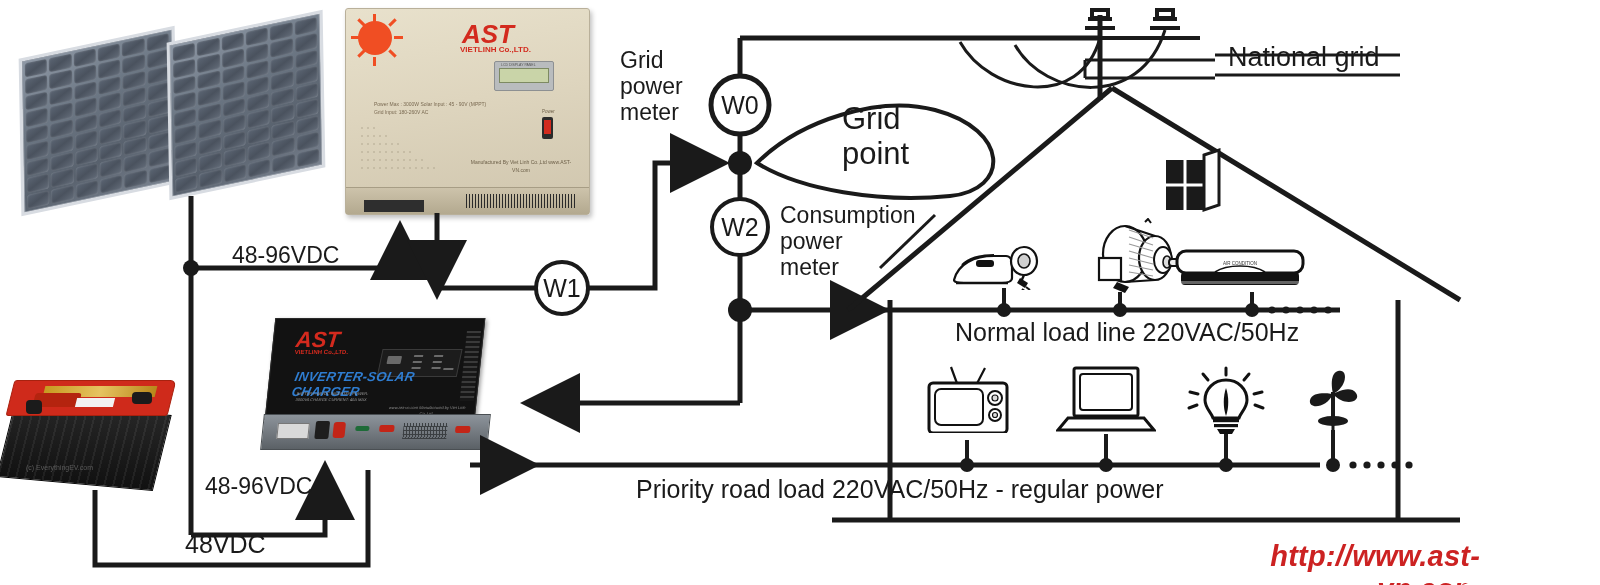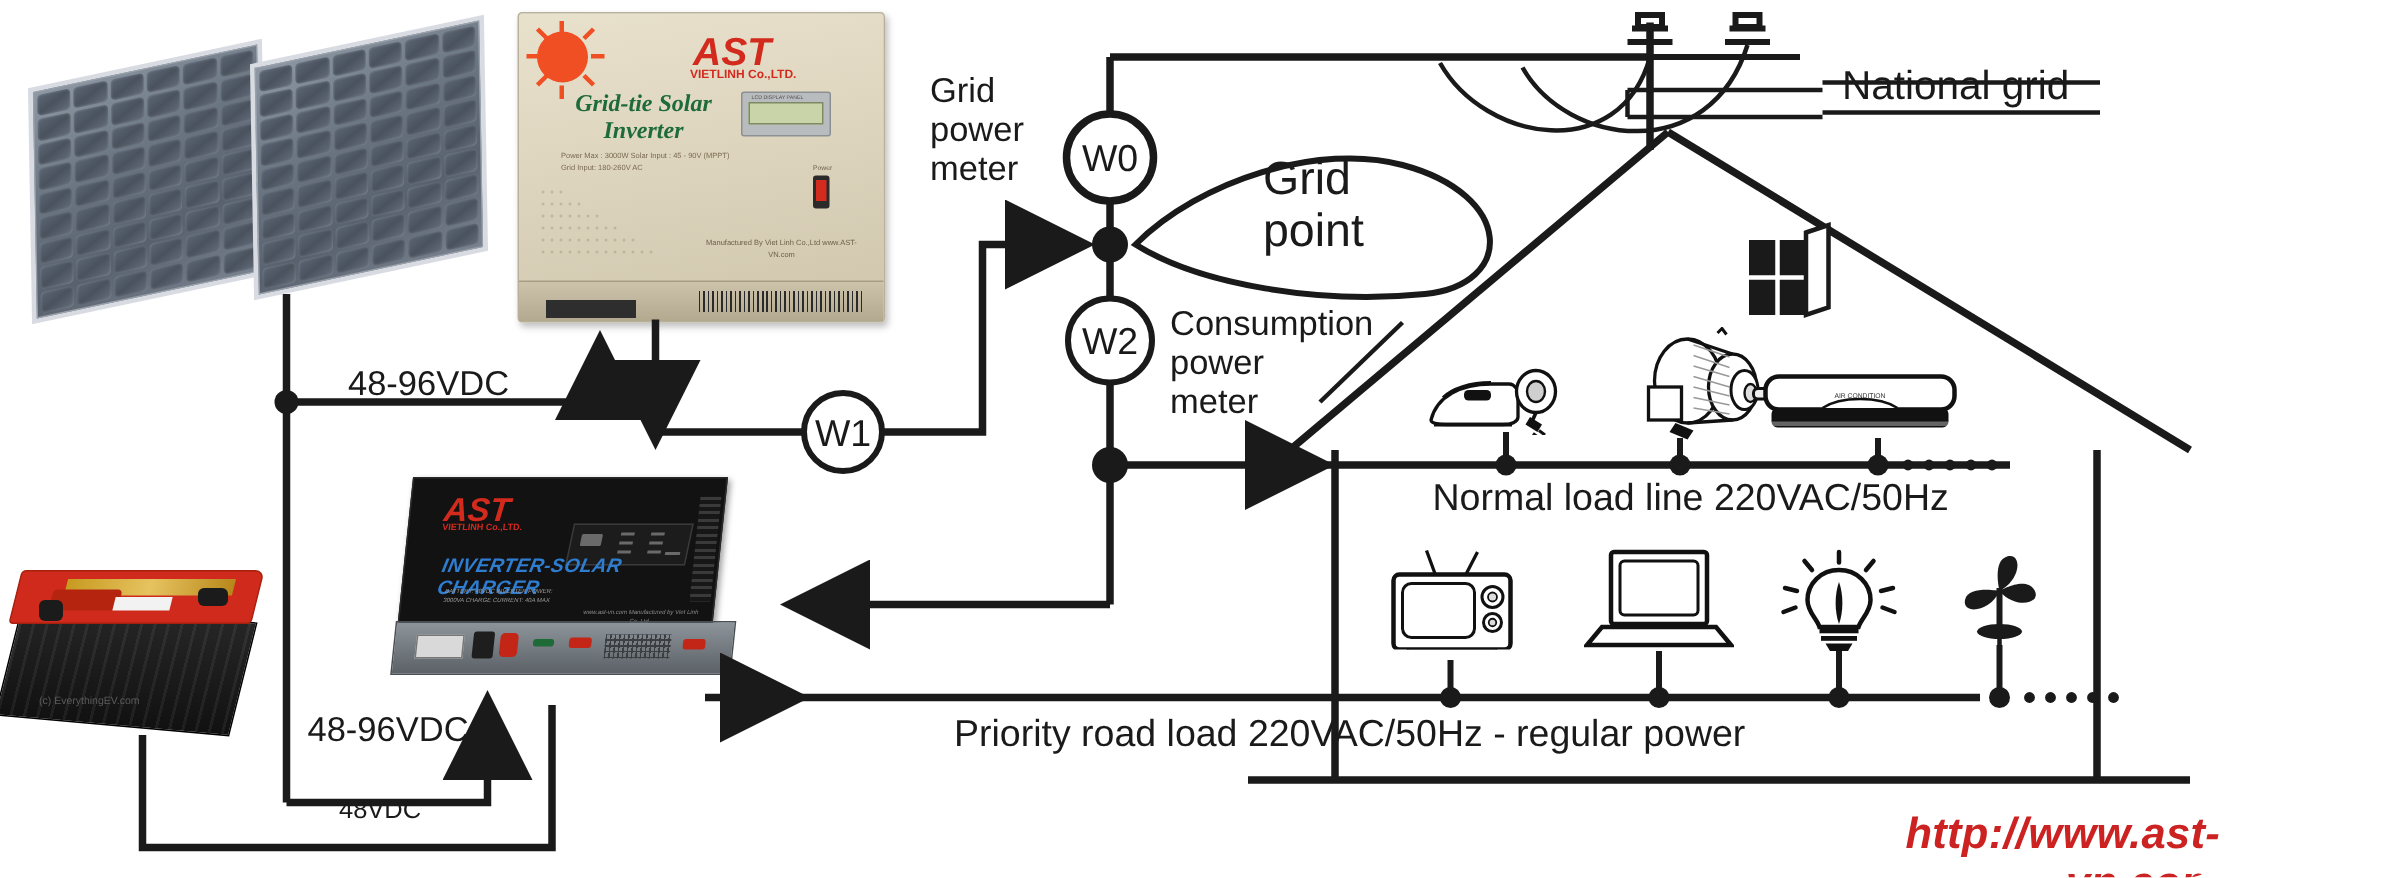--- a/index.html
+++ b/index.html
@@ -189,22 +189,20 @@
     <span class="ray" style="left:27px;top:5px;width:3px;height:9px;"></span>
     <span class="ray" style="left:27px;top:48px;width:3px;height:9px;"></span>
     <span class="ray" style="left:11px;top:12px;width:9px;height:3px;transform:rotate(45deg);"></span>
     <span class="ray" style="left:42px;top:43px;width:9px;height:3px;transform:rotate(45deg);"></span>
     <span class="ray" style="left:42px;top:12px;width:9px;height:3px;transform:rotate(-45deg);"></span>
     <span class="ray" style="left:11px;top:43px;width:9px;height:3px;transform:rotate(-45deg);"></span>
 
     <div class="astlogo" style="position:absolute;left:116px;top:10px;font-size:26px;">AST</div>
     <div class="astlogo" style="position:absolute;left:114px;top:36px;font-size:8px;font-style:normal;">VIETLINH Co.,LTD.</div>
 
-    <div class="gts">Grid-tie Solar
-Inverter</div>
     <div class="spec">Power Max : 3000W
 Solar Input : 45 - 90V (MPPT)
 Grid Input: 180-260V AC</div>
 
     <div class="lcd">
       <div style="position:absolute;left:6px;top:1px;font-size:3.5px;color:#555;">LCD DISPLAY PANEL</div>
       <div class="scr"></div>
     </div>
     <div class="pwrlbl">Power</div>
     <div class="swt">
@@ -564,20 +562,20 @@
 meter</div>
   <div class="lbl ctr" style="left:780px;top:203px;width:150px;font-size:23px;">Consumption
 power
 meter</div>
   <div class="lbl ctr" style="left:842px;top:102px;width:120px;font-size:31px;">Grid
 point</div>
   <div class="lbl" style="left:1228px;top:42px;font-size:27px;">National grid</div>
 
   <div class="lbl" style="left:232px;top:243px;font-size:23px;">48-96VDC</div>
   <div class="lbl" style="left:205px;top:474px;font-size:23px;">48-96VDC</div>
-  <div class="lbl" style="left:185px;top:530px;font-size:17px;margin-left:41px;">48VDC</div>
+  <div class="lbl" style="left:185px;top:530px;font-size:25px;">48VDC</div>
 
   <div class="lbl" style="left:955px;top:318px;font-size:25px;">Normal load line 220VAC/50Hz</div>
   <div class="lbl" style="left:588px;top:475px;font-size:25px;margin-left:48px;">Priority road load 220VAC/50Hz - regular power</div>
 
   <div class="url" style="left:1190px;top:540px;text-align:right;">http://www.ast-vn.com</div>
 
 </div>
 
 </body></html>

